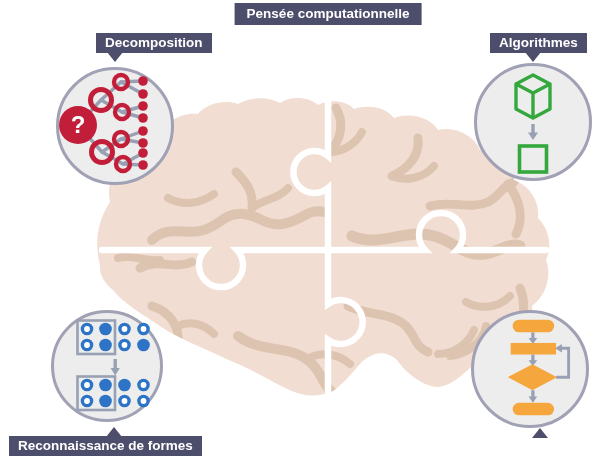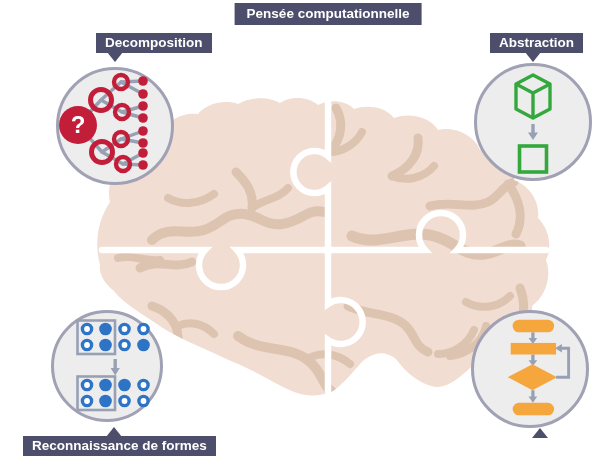--- a/index.html
+++ b/index.html
@@ -133,21 +133,21 @@
           <circle cx="28" cy="5" r="4.8"></circle>
             <circle cx="28" cy="17" r="4.8"></circle>
           <circle cx="28" cy="27" r="4.8"></circle>
             <circle cx="28" cy="39" r="4.8"></circle>
         </g>
       </g>
     </svg>
   </div>
 
   <div class="tag" style="left:490px;top:33px;">
-    <span>Abstraction</span>
+    <span>Algorithmes</span>
   </div>
   <div class="ptr down" style="left:525px;top:52px;"></div>
 
   <div class="bubble" style="left:474px;top:63px;width:118px;height:118px;">
     <svg viewBox="-56 -56 112 112">
       <g fill="none" stroke="#34a83c" stroke-width="3.4" stroke-linejoin="round">
         <path d="M 0,-47 L 17,-38 L 17,-13 L 0,-4 L -17,-13 L -17,-38 Z"></path>
         <path d="M -17,-38 L 0,-29 L 17,-38 M 0,-29 L 0,-4"></path>
       </g>
       <g fill="#98a0b4" stroke="none">
@@ -182,21 +182,21 @@
           <circle cx="17.5" cy="35" r="4.6" fill="#ffffff" stroke="#2e74c6" stroke-width="3.4"></circle>
           <circle cx="36.5" cy="35" r="4.6" fill="#ffffff" stroke="#2e74c6" stroke-width="3.4"></circle>
         </g>
       <g fill="#98a0b4">
         <rect x="6.5" y="-7" width="3.4" height="10"></rect>
         <polygon points="3.6,2 12.8,2 8.2,9.5"></polygon>
       </g>
     </svg>
   </div>
   <div class="ptr up" style="left:106px;top:427px;"></div>
-  <div class="tag" style="left:23px;top:436px;text-align:right;">
+  <div class="tag" style="left:9px;top:436px;text-align:right;">
     <span>Reconnaissance de formes</span>
   </div>
 
   <div class="bubble" style="left:471px;top:310px;width:118px;height:118px;">
     <svg viewBox="-58 -58 116 116">
       <g>
         <path d="M 27,8.5 L 40,8.5 L 40,-21.5 L 32,-21.5" fill="none" stroke="#98a0b4" stroke-width="3"></path>
         <polygon points="33,-26 33,-17 26,-21.5" fill="#98a0b4"></polygon>
       </g>
       <g fill="#98a0b4">

